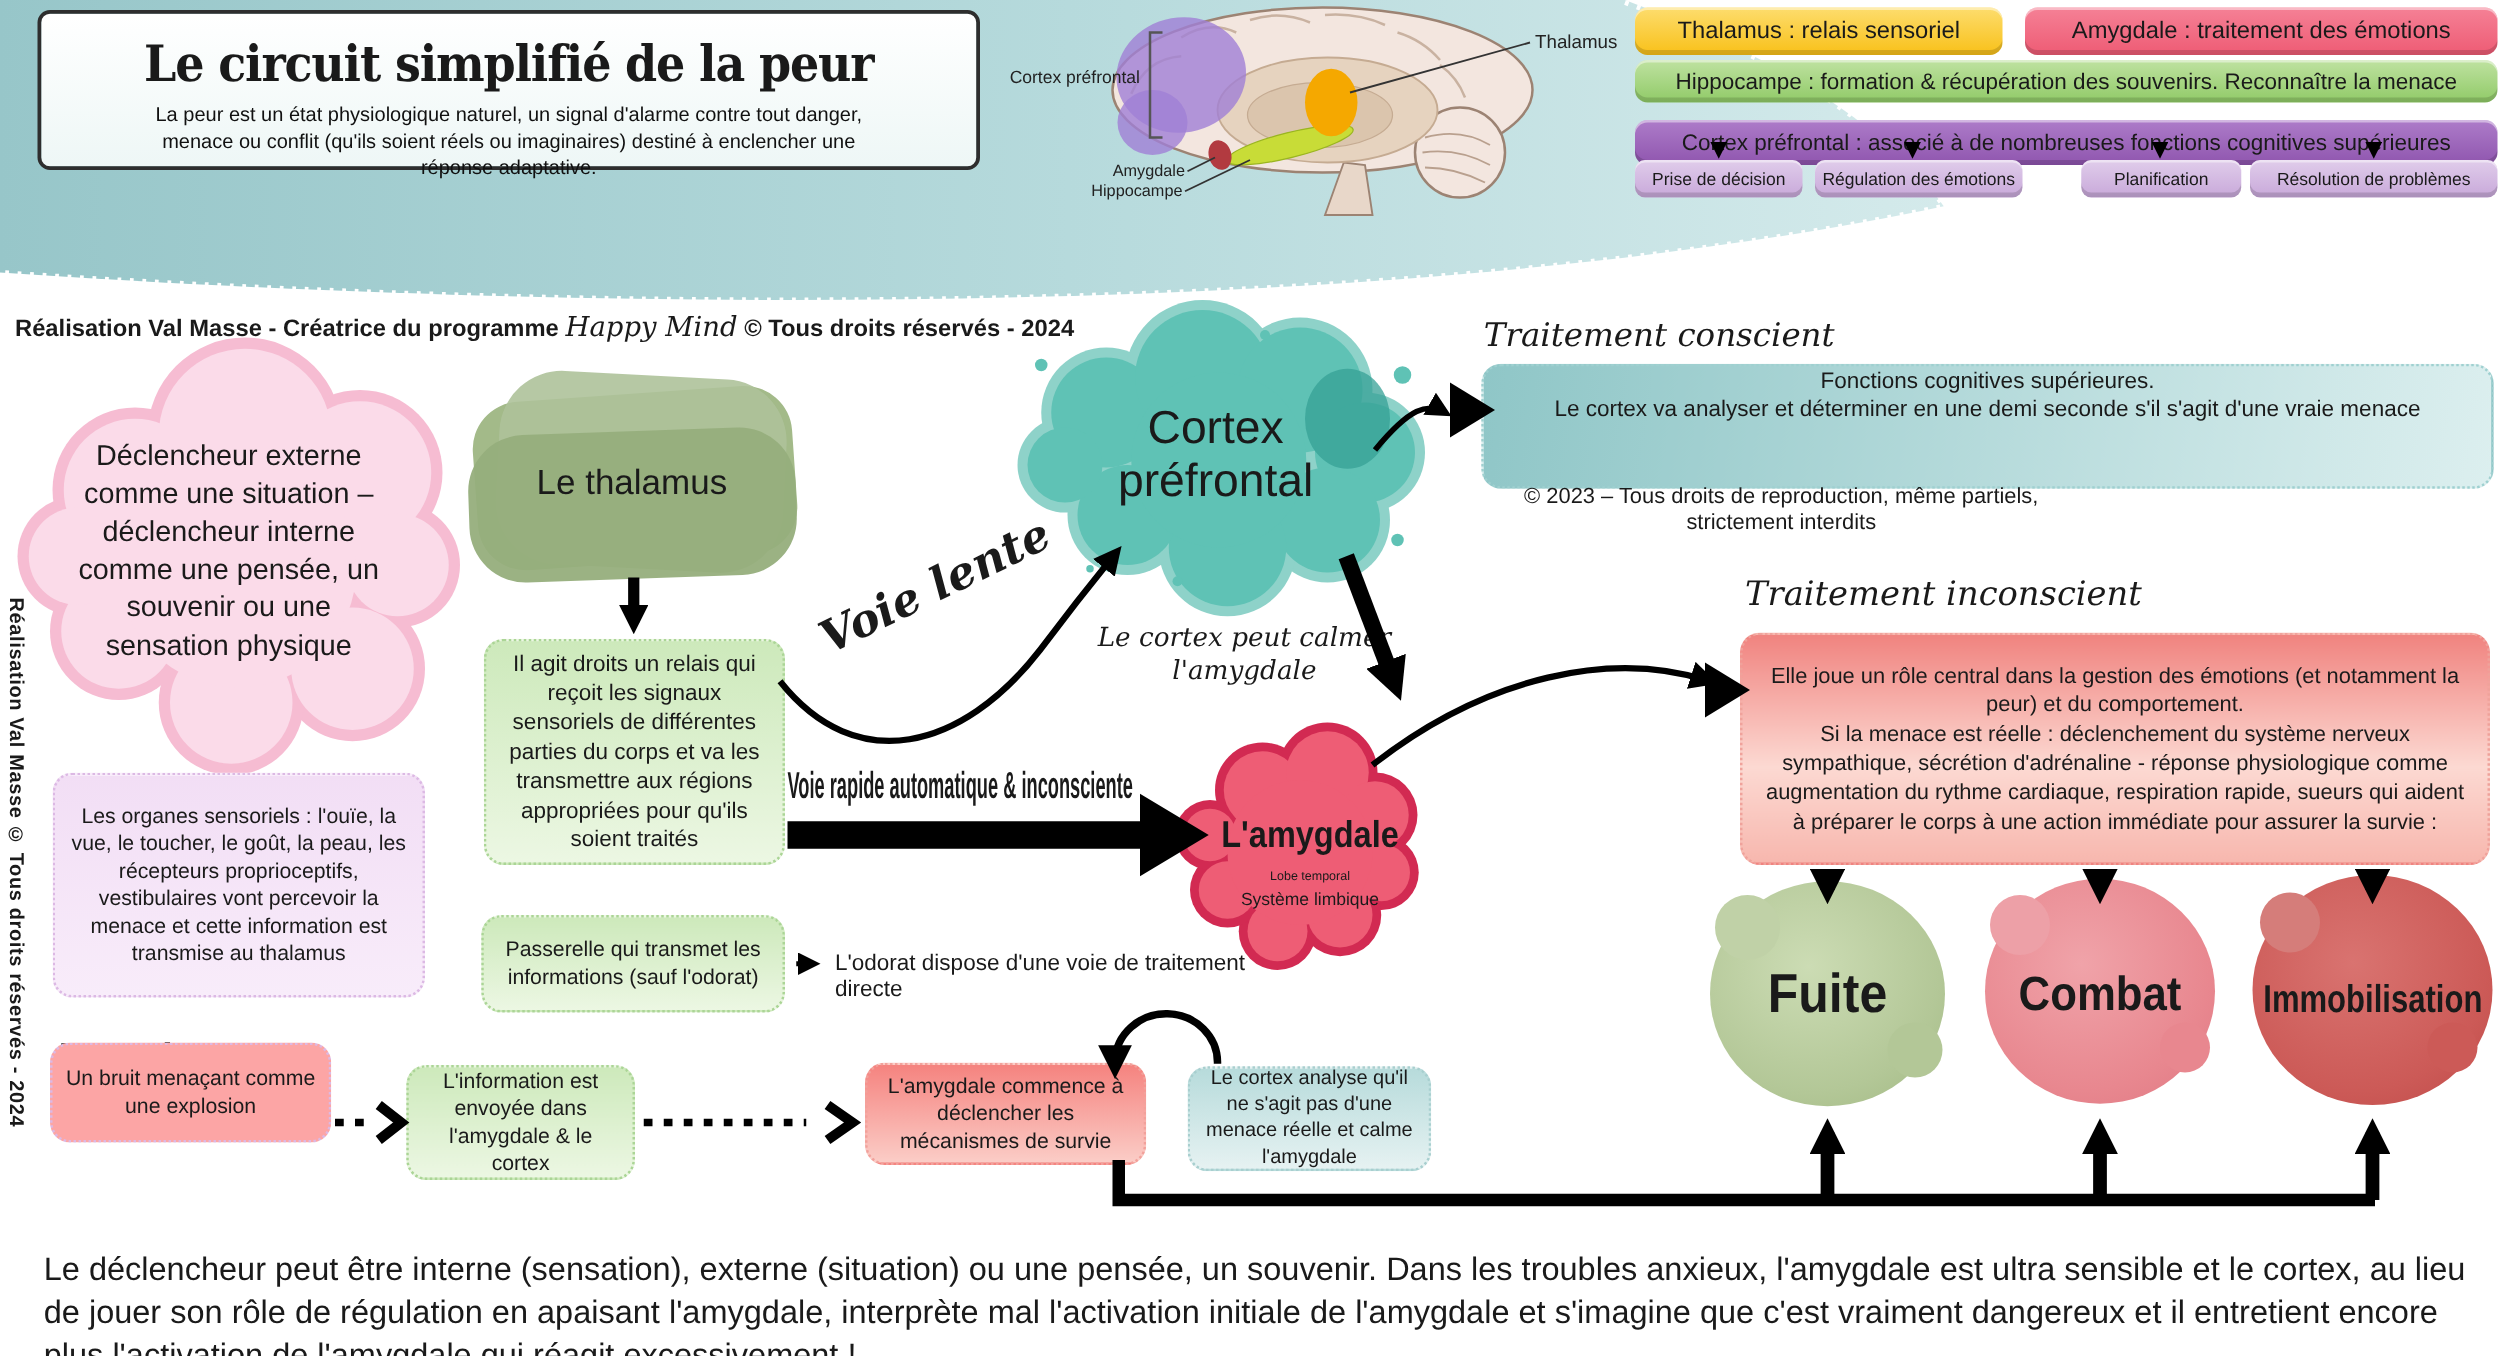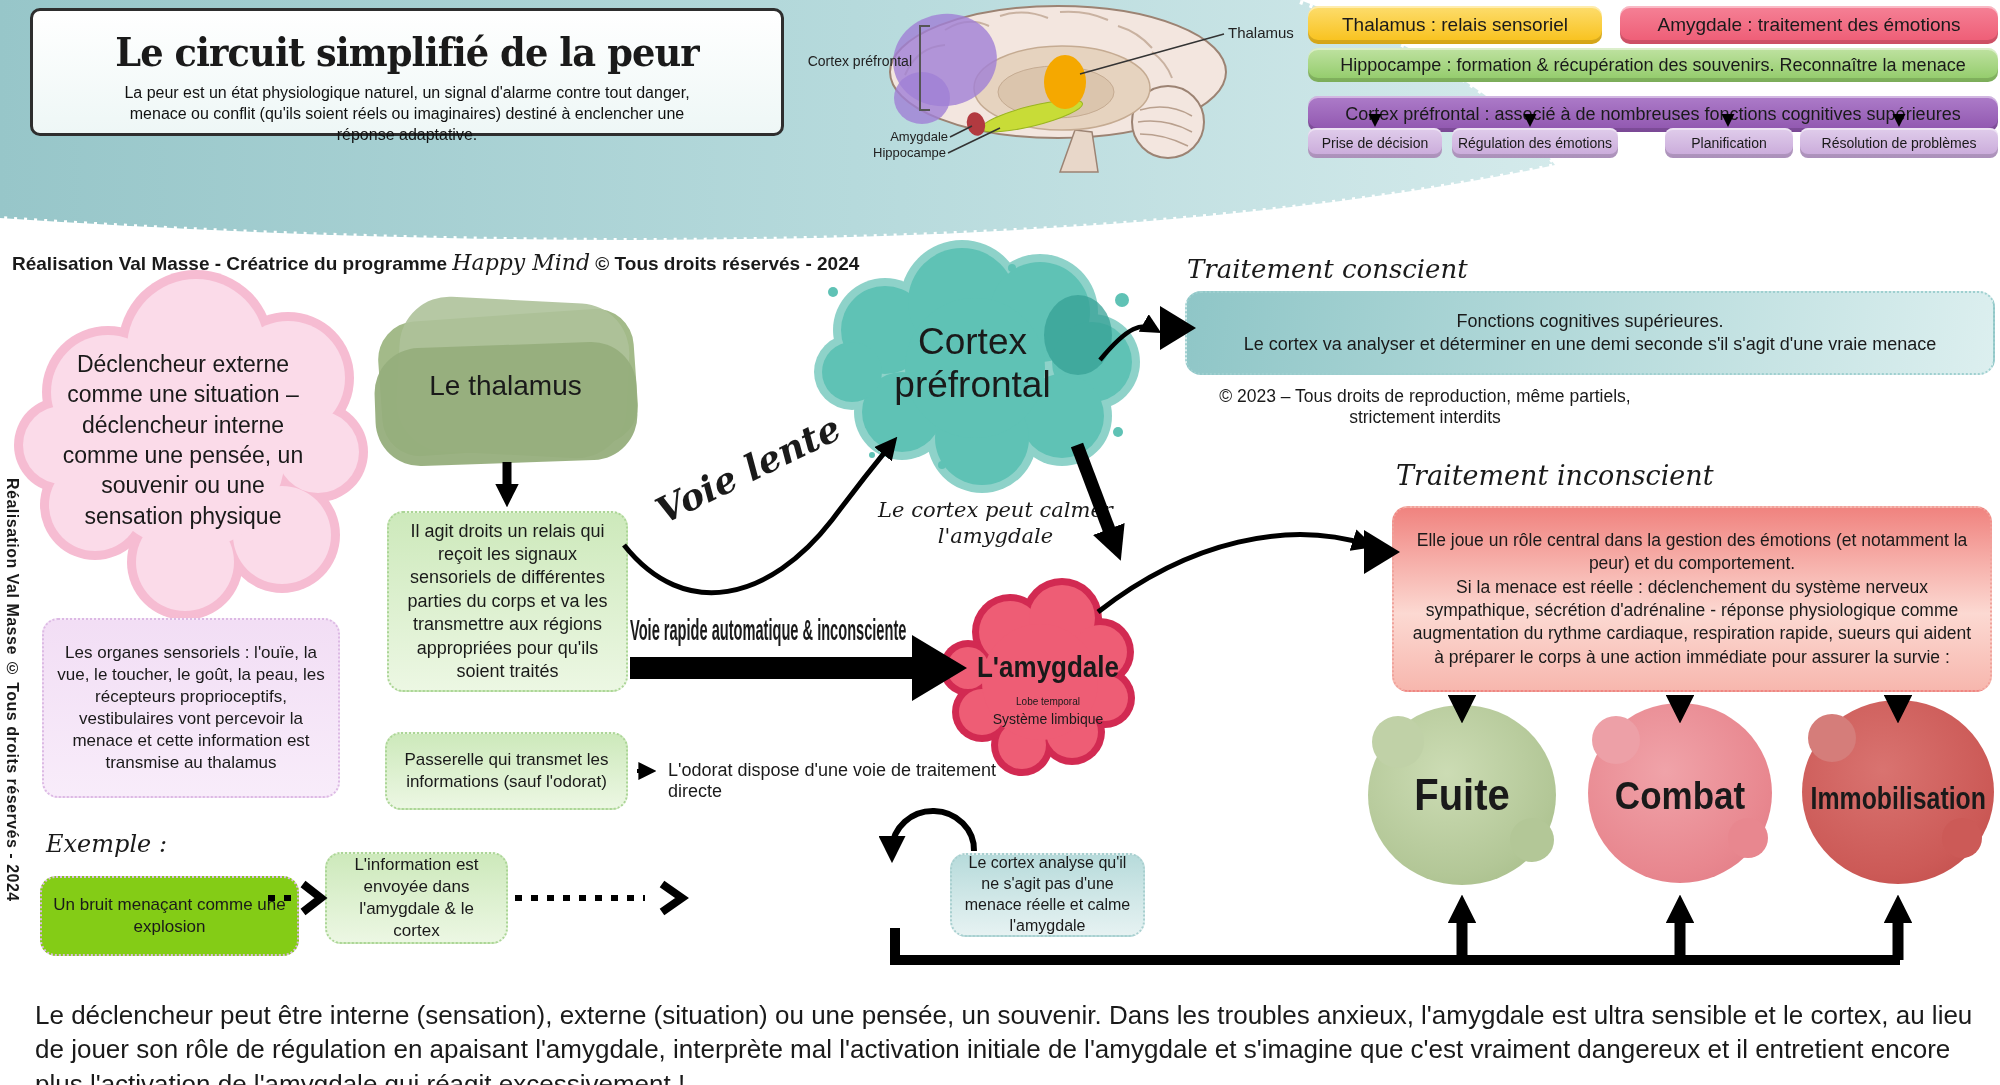--- a/index.html
+++ b/index.html
@@ -214,21 +214,21 @@
 
   <div class="abs" style="left:648px;top:448px;width:210px;height:120px;z-index:2">
     <span class="hand" style="display:inline-block;transform:rotate(-26deg);font-size:36px;font-weight:bold">Voie lente</span>
   </div>
 
   <div class="abs ctr" style="left:855px;top:318px;width:235px;height:92px;font-size:37px;line-height:1.15;z-index:2">Cortex préfrontal</div>
 
   <div class="abs ctr hand" style="left:878px;top:495px;width:235px;height:56px;font-size:21px;line-height:1.25;z-index:2">Le cortex peut calmer l'amygdale</div>
 
   <div class="abs hand" style="left:1187px;top:254px;font-size:26px;z-index:2">Traitement conscient</div>
-  <div class="abs rbox g-teal-big" style="left:1185px;top:291px;width:810px;height:84px;font-size:18px;z-index:2;display:flex;flex-direction:column;align-items:center;justify-content:center;text-align:center">
+  <div class="abs rbox g-teal-big" style="left:1185px;top:291px;width:810px;height:100px;font-size:18px;z-index:2;display:flex;flex-direction:column;align-items:center;text-align:center">
     <span>Fonctions cognitives supérieures.</span>
     <span>Le cortex va analyser et déterminer en une demi seconde s'il s'agit d'une vraie menace</span>
   </div>
   <div class="abs ctr" style="left:1185px;top:386px;width:480px;font-size:17.5px;z-index:2">© 2023 – Tous droits de reproduction, même partiels, strictement interdits</div>
 
   <div class="abs hand" style="left:1396px;top:460px;font-size:27px;z-index:2">Traitement inconscient</div>
   <div class="abs rbox g-pink-big" style="left:1392px;top:506px;width:600px;height:186px;font-size:17.5px;line-height:1.33;z-index:2;display:flex;flex-direction:column;align-items:center;justify-content:center;text-align:center;padding:6px 14px">
     <span>Elle joue un rôle central dans la gestion des émotions (et notamment la peur) et du comportement.</span>
     <span>Si la menace est réelle : déclenchement du système nerveux sympathique, sécrétion d'adrénaline - réponse physiologique comme augmentation du rythme cardiaque, respiration rapide, sueurs qui aident à préparer le corps à une action immédiate pour assurer la survie :</span>
   </div>
@@ -251,22 +251,23 @@
     <span style="font-size:40px;font-weight:bold;transform:scaleY(1.1)">Fuite</span>
   </div>
   <div class="abs ctr" style="left:1598px;top:772px;width:164px;height:48px;z-index:2">
     <span style="font-size:35px;font-weight:bold;transform:scaleY(1.1)">Combat</span>
   </div>
   <div class="abs ctr" style="left:1804px;top:778px;width:188px;height:42px;z-index:2">
     <span style="font-size:27px;font-weight:bold;transform:scale(.92,1.15)">Immobilisation</span>
   </div>
 
   <div class="abs hand" style="left:46px;top:830px;font-size:24px;z-index:2">Exemple :</div>
-  <div class="abs rbox g-lav ctr" style="left:40px;top:876px;width:259px;height:80px;font-size:17px;z-index:2;background:#84cc16">Un bruit menaçant comme une explosion</div>
+  <div class="abs rbox g-lav ctr" style="left:40px;top:834px;width:225px;height:80px;font-size:17px;z-index:2;background:#fca5a5">Un bruit menaçant comme une explosion</div>
   <div class="abs rbox g-green ctr" style="left:325px;top:852px;width:183px;height:92px;font-size:17px;z-index:2;padding:4px 8px">L'information est envoyée dans l'amygdale &amp; le cortex</div>
+  <div class="abs rbox g-pink ctr" style="left:692px;top:850px;width:225px;height:82px;font-size:17px;z-index:2;padding:4px 8px">L'amygdale commence à déclencher les mécanismes de survie</div>
   <div class="abs rbox g-teal ctr" style="left:950px;top:853px;width:195px;height:84px;font-size:16px;z-index:2;padding:16px 8px">Le cortex analyse qu'il ne s'agit pas d'une menace réelle et calme l'amygdale</div>
 
   <div class="abs" style="left:35px;top:998px;width:1950px;font-size:26px;line-height:1.32;z-index:2">Le déclencheur peut être interne (sensation), externe (situation) ou une pensée, un souvenir. Dans les troubles anxieux, l'amygdale est ultra sensible et le cortex, au lieu de jouer son rôle de régulation en apaisant l'amygdale, interprète mal l'activation initiale de l'amygdale et s'imagine que c'est vraiment dangereux et il entretient encore plus l'activation de l'amygdale qui réagit excessivement !</div>
 
   <svg class="layer" width="2000" height="1085" viewBox="0 0 2000 1085" style="z-index:3">
     <defs>
       <marker id="mArr" viewBox="0 0 10 10" refX="7" refY="5" markerWidth="4.5" markerHeight="4.5" orient="auto-start-reverse">
           <path d="M0,0 L10,5 L0,10 z"></path>
         </marker>
       <marker id="mThick" viewBox="0 0 10 10" refX="6" refY="5" markerWidth="2.6" markerHeight="2.6" orient="auto-start-reverse">

